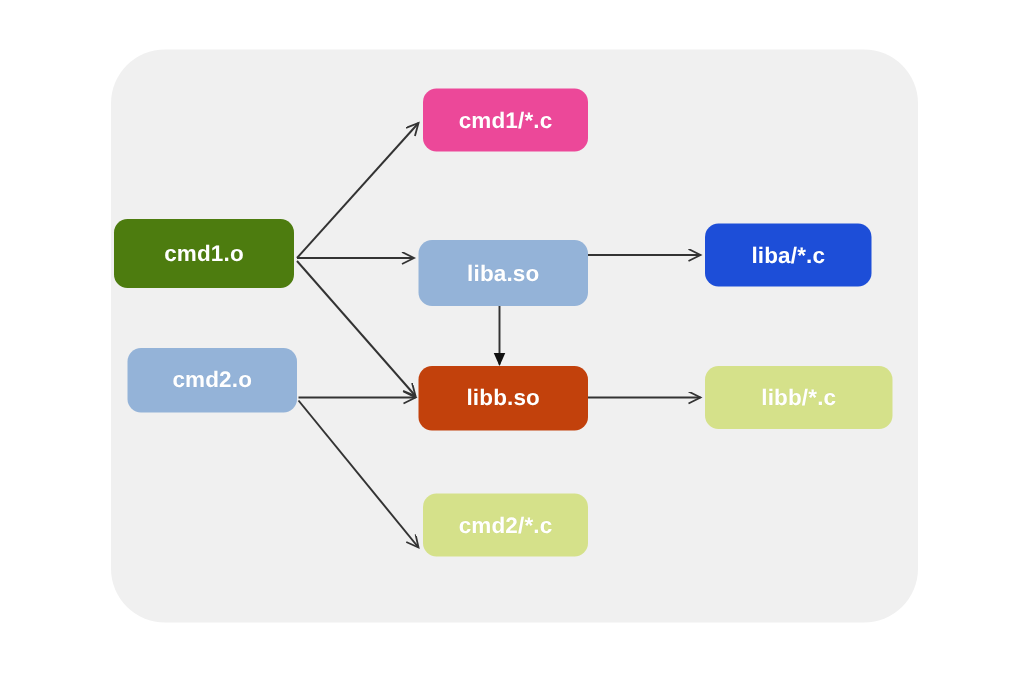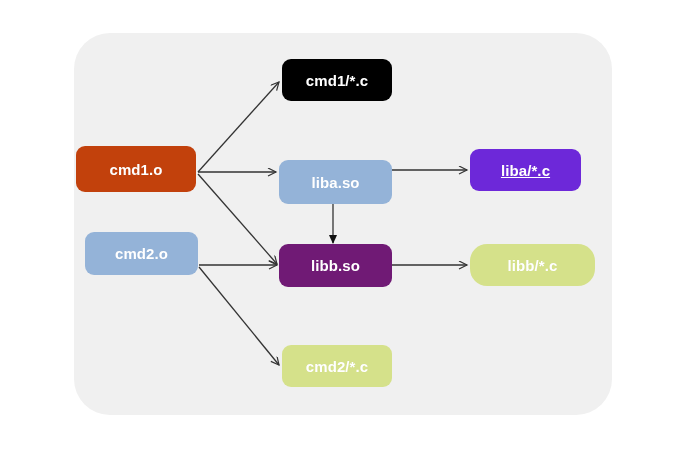--- a/index.html
+++ b/index.html
@@ -70,39 +70,39 @@
         <line x1="198" y1="174" x2="277" y2="264" stroke="#333333" stroke-width="1.3" marker-end="url(#arrow-open)"></line>
         <line x1="392" y1="170" x2="467" y2="170" stroke="#333333" stroke-width="1.3" marker-end="url(#arrow-open)"></line>
         <line x1="333" y1="192" x2="333" y2="243" stroke="#333333" stroke-width="1.3" marker-end="url(#arrow-filled)"></line>
         <line x1="199" y1="265" x2="277" y2="265" stroke="#333333" stroke-width="1.3" marker-end="url(#arrow-open)"></line>
         <line x1="199" y1="267" x2="279" y2="365" stroke="#333333" stroke-width="1.3" marker-end="url(#arrow-open)"></line>
         <line x1="392" y1="265" x2="467" y2="265" stroke="#333333" stroke-width="1.3" marker-end="url(#arrow-open)"></line>
       </g>
   </svg>
 
   <div id="node-layer">
-      <div class="node node-green" style="left: 282px; top: 59px; width: 110px; height: 42px; background: #000000;">
+      <div class="node node-green" style="left: 282px; top: 59px; width: 110px; height: 42px; background: #ec4899;">
         <span>cmd1/*.c</span>
       </div>
-      <div class="node node-blue" style="left: 76px; top: 146px; width: 120px; height: 46px; background: #c2410c;">
+      <div class="node node-blue" style="left: 76px; top: 146px; width: 120px; height: 46px; background: #4d7c0f;">
         <span>cmd1.o</span>
       </div>
       <div class="node node-blue" style="left: 279px; top: 160px; width: 113px; height: 44px; background: rgb(148, 179, 216);">
         <span>liba.so</span>
       </div>
-      <div class="node node-green" style="left: 470px; top: 149px; width: 111px; height: 42px; background: #6d28d9; text-decoration: underline;">
+      <div class="node node-green" style="left: 470px; top: 149px; width: 111px; height: 42px; background: #1d4ed8;">
         <span>liba/*.c</span>
       </div>
       <div class="node node-blue" style="left: 85px; top: 232px; width: 113px; height: 43px; background: rgb(148, 179, 216);">
         <span>cmd2.o</span>
       </div>
-      <div class="node node-blue" style="left: 279px; top: 244px; width: 113px; height: 43px; background: #701a75;">
+      <div class="node node-blue" style="left: 279px; top: 244px; width: 113px; height: 43px; background: #c2410c;">
         <span>libb.so</span>
       </div>
-      <div class="node node-green" style="left: 470px; top: 244px; width: 125px; height: 42px; background: rgb(213, 225, 138); border-radius: 17px;">
+      <div class="node node-green" style="left: 470px; top: 244px; width: 125px; height: 42px; background: rgb(213, 225, 138);">
         <span>libb/*.c</span>
       </div>
-      <div class="node node-green" style="left: 282px; top: 345px; width: 110px; height: 42px; background: rgb(213, 225, 138); justify-content: center;">
+      <div class="node node-green" style="left: 282px; top: 329px; width: 110px; height: 42px; background: rgb(213, 225, 138); justify-content: center;">
         <span>cmd2/*.c</span>
       </div>
     </div>
 
 </div>
 
 </body></html>

